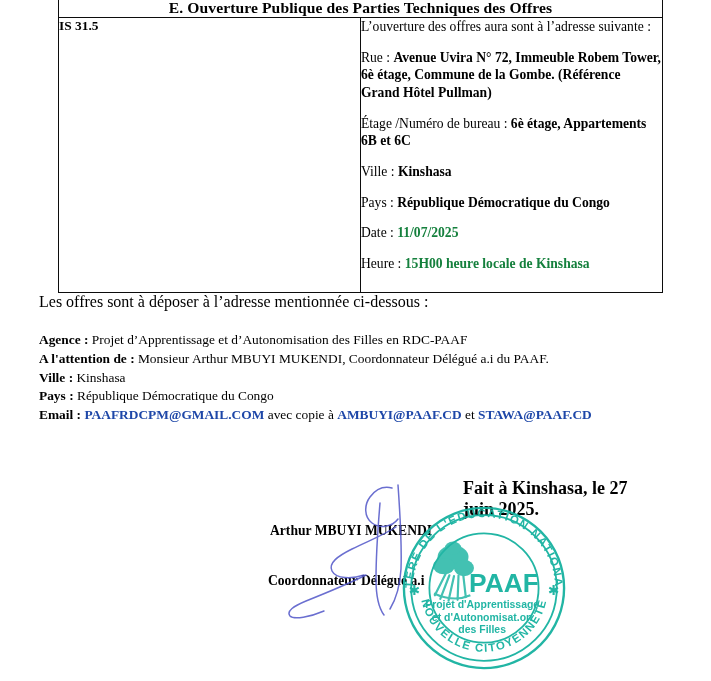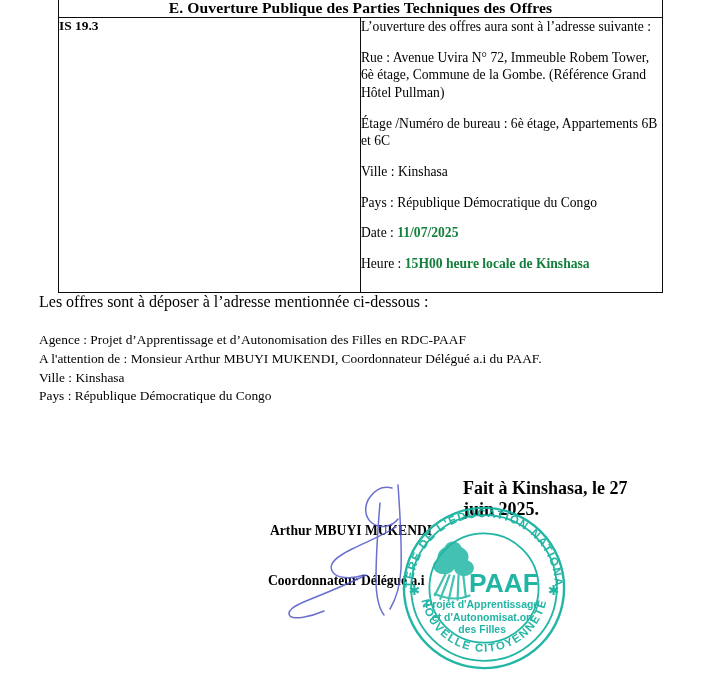--- a/index.html
+++ b/index.html
@@ -58,21 +58,21 @@
     padding: 10px 10px 12px 12px;
     font-size: 13.6px;
     line-height: 1.30;
   }
   .tbl-body-cell p {
     margin: 0 0 13px 0;
   }
   .tbl-body-cell p:last-child {
     margin-bottom: 19px;
   }
-  .b { font-weight: normal; text-align: right; }
+  .b { font-weight: bold; text-align: right; }
   .blue { color: #15803d; font-weight: bold; text-align: center; }
   .lbl { font-weight: normal; }
 
   
   .intro-line {
     position: absolute;
     left: 39px;
     top: 293px;
     font-size: 16px;
   }
@@ -135,21 +135,21 @@
 <body>
 
 <div class="page">
 
   <table class="clause-table">
     <tbody>
         <tr>
       <td class="tbl-header-cell" colspan="2">E. Ouverture Publique des Parties Techniques des Offres</td>
     </tr>
     <tr>
-      <td class="tbl-code-cell">IS 19.3</td>
+      <td class="tbl-code-cell">IS 31.5</td>
       <td class="tbl-body-cell">
 
         <p>L’ouverture des offres aura sont à l’adresse suivante :</p>
 
         <p>
           <span class="lbl">Rue :</span>
           <span class="b">Avenue Uvira N° 72, Immeuble Robem Tower, 6è étage, Commune de la Gombe. (Référence Grand Hôtel Pullman)</span>
         </p>
 
         <p>
@@ -193,20 +193,28 @@
       <span class="b">A l'attention de :</span>
       <span>Monsieur Arthur MBUYI MUKENDI, Coordonnateur Délégué a.i du PAAF.</span>
     </div>
     <div class="row">
       <span class="b">Ville :</span>
       <span>Kinshasa</span>
     </div>
     <div class="row">
       <span class="b">Pays :</span>
       <span>République Démocratique du Congo</span>
+    </div>
+    <div class="row">
+      <span class="b">Email :</span>
+      <span class="mail">PAAFRDCPM@GMAIL.COM</span>
+      <span>avec copie à</span>
+      <span class="mail">AMBUYI@PAAF.CD</span>
+      <span>et</span>
+      <span class="mail">STAWA@PAAF.CD</span>
     </div>
   </div>
 
   <div class="fait">Fait à Kinshasa, le 27 juin 2025.</div>
 
   <div class="sig-name">Arthur MBUYI MUKENDI</div>
 
   <div class="sig-title">Coordonnateur Délégué a.i</div>
 
   <svg class="ink" viewBox="0 0 190 140">

